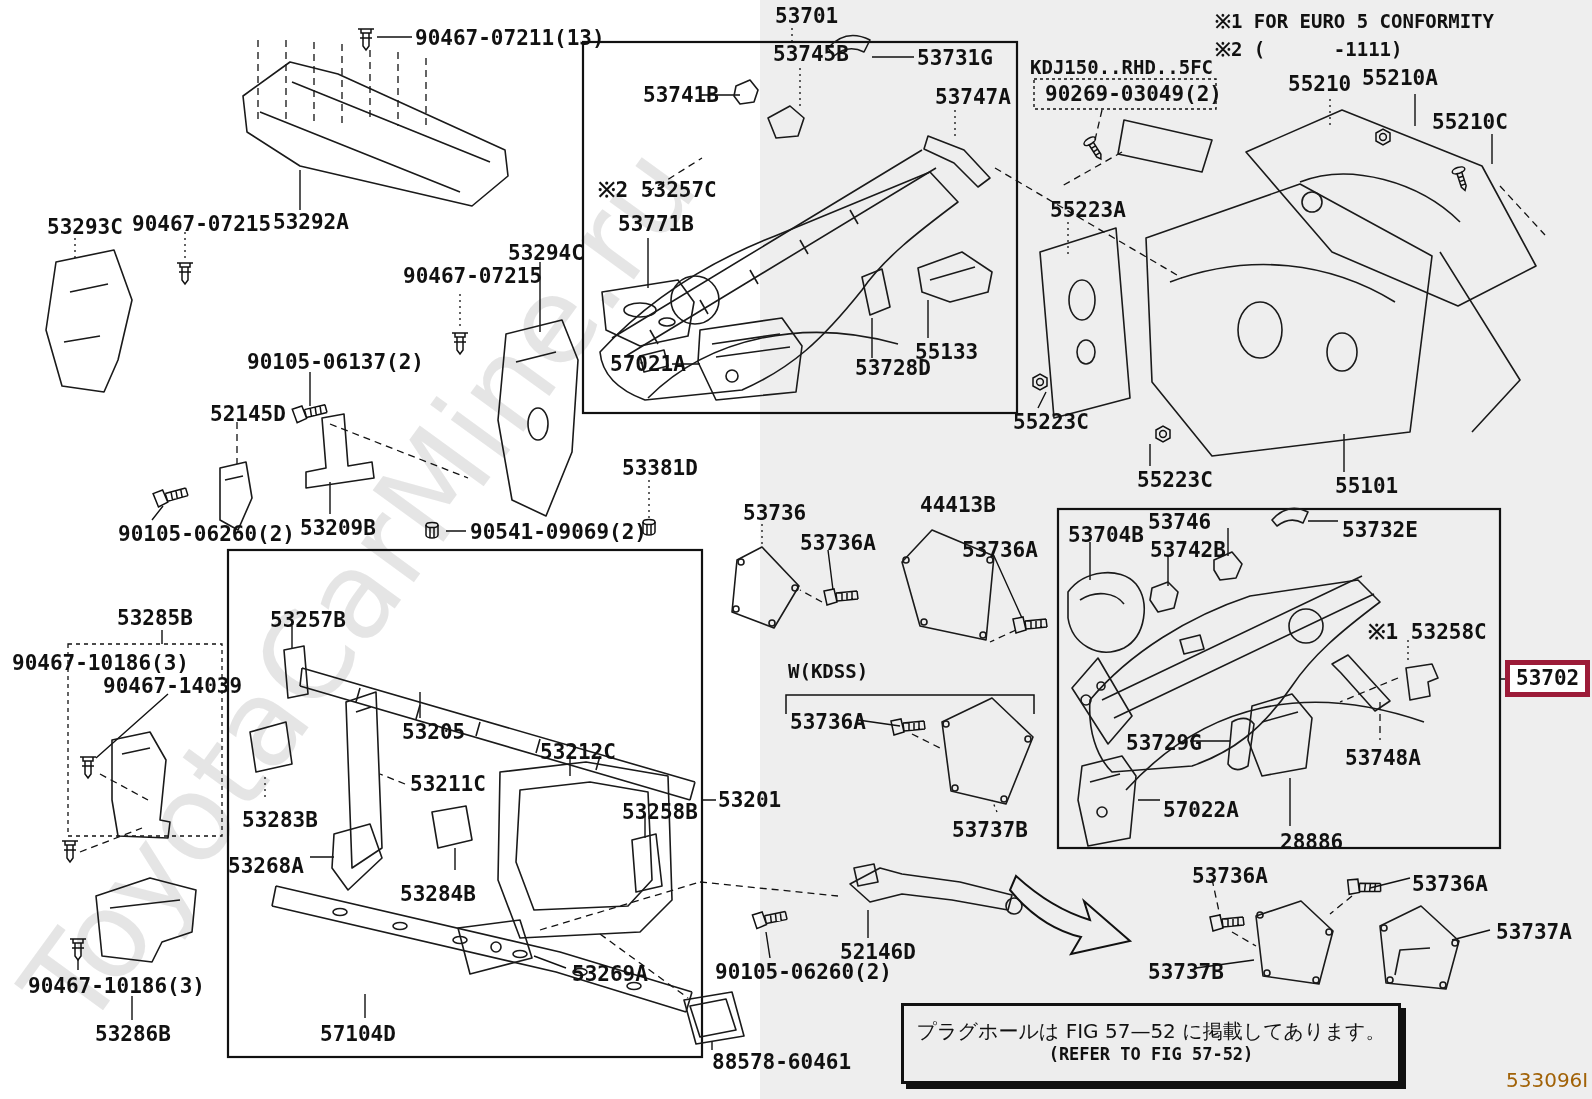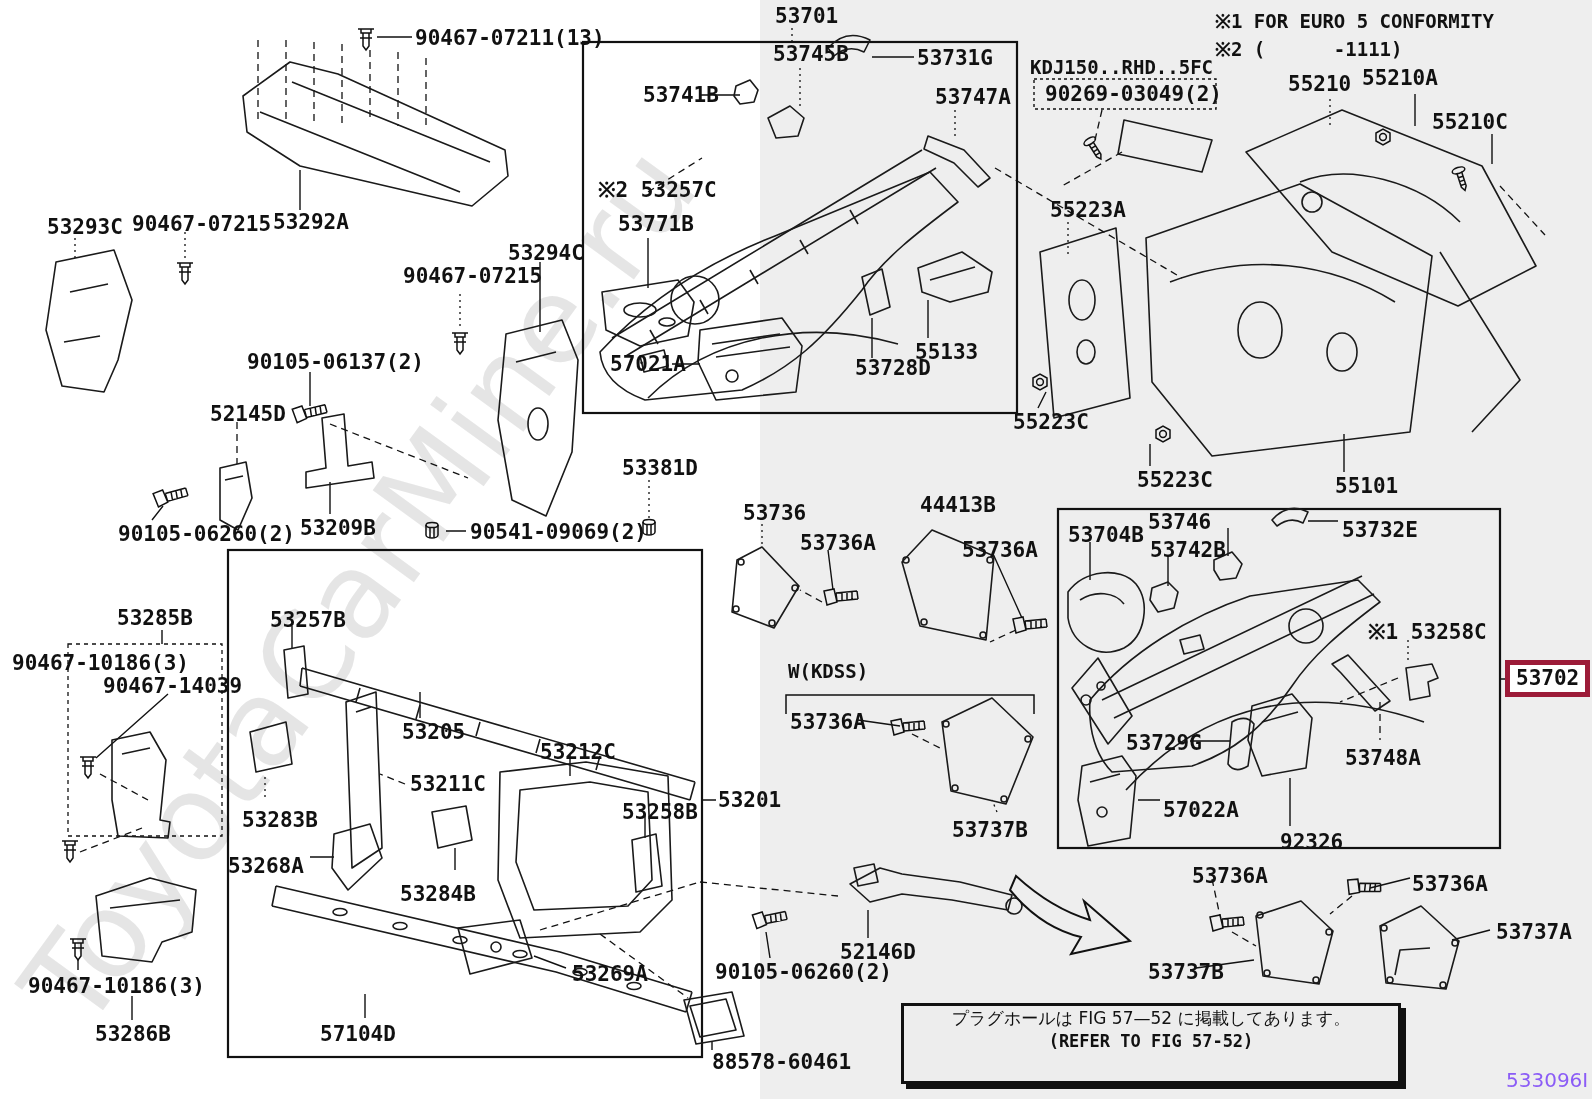--- a/index.html
+++ b/index.html
@@ -4,24 +4,24 @@
 <style>
   html,body{margin:0;padding:0;background:#fff}
   .stage{position:relative;width:1592px;height:1099px;background:#fff;overflow:hidden;font-family:"DejaVu Sans Mono",monospace}
   #art{position:absolute;left:0;top:0}
   #label-layer{position:absolute;left:0;top:0;width:1592px;height:1099px}
   .plabel{position:absolute;font-family:"DejaVu Sans Mono",monospace;font-weight:700;font-size:21px;line-height:1;color:#111;white-space:pre}
   .plabel.note{font-size:19px}
   .plabel.hl{border:5px solid #9c1b38;background:#fff;padding:3px 6px}
   .notebox{position:absolute;left:901px;top:1003px;width:494px;height:75px;border:3px solid #111;background:#ededed;
            box-shadow:5px 5px 0 0 #111;text-align:center;color:#111;font-family:"DejaVu Sans",sans-serif}
-  .nb-jp{font-size:17px;line-height:24px;margin-top:0}
+  .nb-jp{font-size:20px;line-height:24px;margin-top:13px}
   .nb-en{font-size:17px;line-height:23px}
   .nb-ref{font-family:"DejaVu Sans Mono",monospace;font-weight:700;font-size:17px;line-height:23px}
-  .figcode{position:absolute;left:1506px;top:1068px;font-family:"DejaVu Sans",sans-serif;font-size:20px;color:#8b5cf6}
+  .figcode{position:absolute;left:1506px;top:1068px;font-family:"DejaVu Sans",sans-serif;font-size:20px;color:#a16207}
 </style>
 </head>
 <body>
 
 <div class="stage">
 
 <svg id="art" width="1592" height="1099" viewBox="0 0 1592 1099">
   <defs>
     <g id="clip" stroke="#111" stroke-width="1.5" fill="none">
           <path d="M-8,-9 L8,-9 M-5,-9 L-5,-5 L5,-5 L5,-9 M-3,-5 L-3,8 L0,12 L3,8 L3,-5 M-6,0 L6,0"></path>
@@ -245,21 +245,21 @@
       <div class="plabel" style="left: 1335px; top: 476px;">55101</div>
       <div class="plabel" style="left: 1068px; top: 525px;">53704B</div>
       <div class="plabel" style="left: 1150px; top: 540px;">53742B</div>
       <div class="plabel" style="left: 1148px; top: 512px;">53746</div>
       <div class="plabel" style="left: 1342px; top: 520px;">53732E</div>
       <div class="plabel" style="left: 1368px; top: 622px;">※1 53258C</div>
       <div class="plabel hl" style="left: 1505px; top: 660px;">53702</div>
       <div class="plabel" style="left: 1126px; top: 733px;">53729G</div>
       <div class="plabel" style="left: 1345px; top: 748px;">53748A</div>
       <div class="plabel" style="left: 1163px; top: 800px;">57022A</div>
-      <div class="plabel" style="left: 1280px; top: 832px;">92326</div>
+      <div class="plabel" style="left: 1280px; top: 832px;">28886</div>
       <div class="plabel" style="left: 743px; top: 503px;">53736</div>
       <div class="plabel" style="left: 800px; top: 533px;">53736A</div>
       <div class="plabel" style="left: 920px; top: 495px;">44413B</div>
       <div class="plabel" style="left: 962px; top: 540px;">53736A</div>
       <div class="plabel note" style="left: 788px; top: 662px;">W(KDSS)</div>
       <div class="plabel" style="left: 790px; top: 712px;">53736A</div>
       <div class="plabel" style="left: 952px; top: 820px;">53737B</div>
       <div class="plabel" style="left: 117px; top: 608px;">53285B</div>
       <div class="plabel" style="left: 12px; top: 653px;">90467-10186(3)</div>
       <div class="plabel" style="left: 103px; top: 676px;">90467-14039</div>

